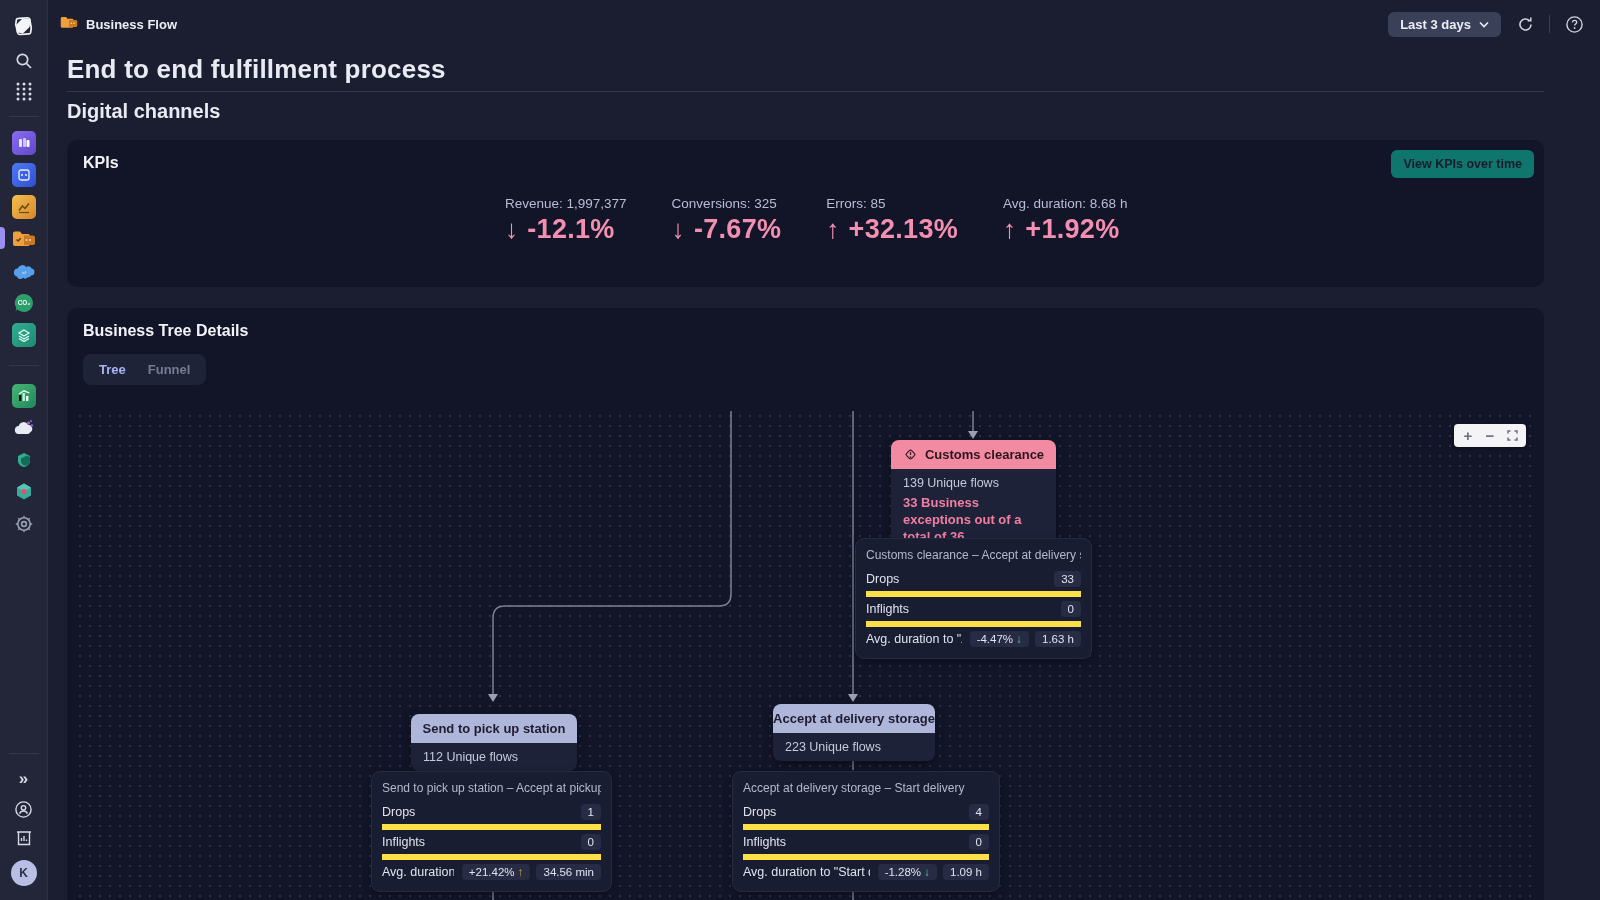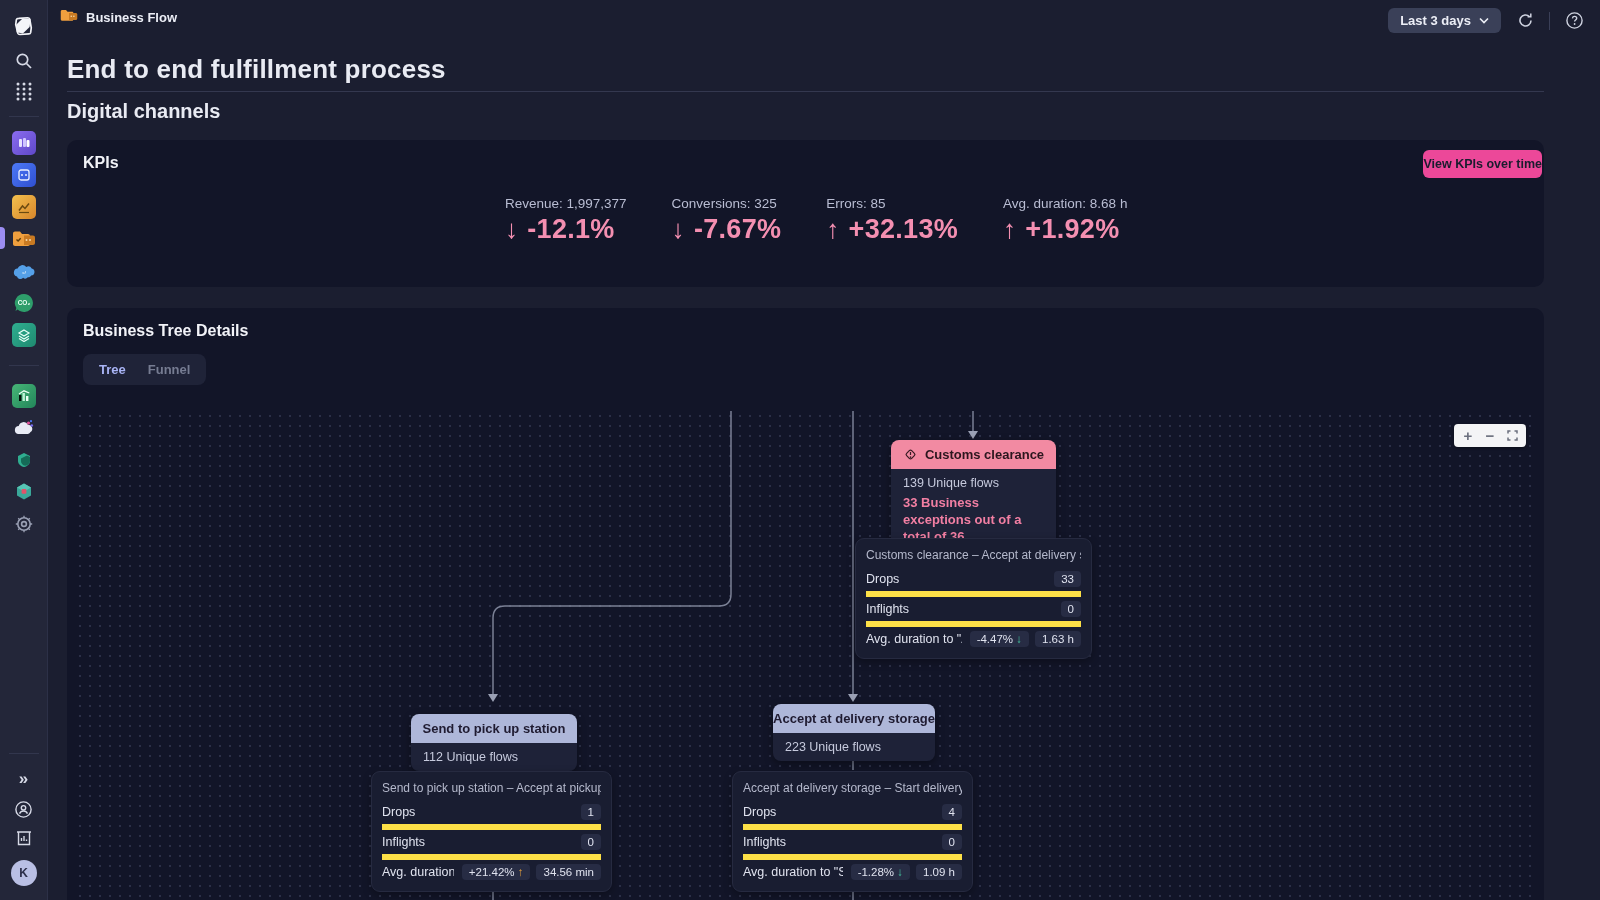--- a/index.html
+++ b/index.html
@@ -18,37 +18,37 @@
     background:none; border:none; cursor:pointer; position:relative; }
   .sb-divider { width:30px; height:1px; background:#32364d; margin:10px 0; }
   .app-ico { width:24px; height:24px; border-radius:5px; display:flex; align-items:center; justify-content:center; }
   .sb-app { height:32px; }
   .active-pill { position:absolute; left:-8px; top:4px; width:5px; height:22px; background:#9b8df2; border-radius:0 4px 4px 0; }
   .sb-spacer { flex:1; }
   .avatar { width:26px; height:26px; border-radius:50%; background:#b9bfe4; color:#2c2f4a;
     font-size:12px; font-weight:700; display:flex; align-items:center; justify-content:center; }
   
   .main { margin-left:48px; height:100%; display:flex; flex-direction:column; }
-  .topbar { height:40px; display:flex; align-items:flex-start; justify-content:space-between; padding:8px 14px 0 12px; flex:none; }
+  .topbar { height:40px; display:flex; align-items:center; justify-content:space-between; padding:8px 14px 0 12px; flex:none; }
   .topbar-left { display:flex; align-items:center; gap:8px; }
   .topbar-title { font-size:13px; font-weight:700; color:#eceef6; }
   .topbar-right { display:flex; align-items:center; gap:12px; }
   .time-pill { background:#3a4058; border:none; color:#eceef6; font-family:inherit;
     font-size:13px; font-weight:600; padding:5px 12px; border-radius:6px; display:flex; align-items:center; gap:8px; cursor:pointer; }
   .icon-btn { background:none; border:none; cursor:pointer; display:flex; align-items:center; justify-content:center; width:24px; height:24px; }
   .vdivider { width:1px; height:18px; background:#3a3f57; }
   .content { padding:14px 56px 0 19px; flex:1; display:flex; flex-direction:column; min-height:0; }
   .page-title { font-size:26px; font-weight:700; letter-spacing:.2px; padding-bottom:6px; border-bottom:1px solid #34384f; }
   .page-subtitle { font-size:20px; font-weight:700; margin-top:8px; }
   
   .card { background:#121528; border-radius:10px; }
   .kpi-card { margin-top:17px; height:147px; position:relative; padding:14px 16px; flex:none; }
   .card-heading { font-size:16px; font-weight:700; color:#f2f3f8; }
-  .kpi-btn { position:absolute; right:2px; top:10px; background:#ec4899; color:#191c2e;
-    border:none; font-family:inherit; font-size:12.5px; font-weight:700; padding:7px 0; border-radius:6px; cursor:pointer; }
+  .kpi-btn { position:absolute; right:10px; top:10px; background:#0f766e; color:#191c2e;
+    border:none; font-family:inherit; font-size:12.5px; font-weight:700; padding:7px 12px; border-radius:6px; cursor:pointer; }
   .kpi-row { display:flex; gap:45px; padding-left:422px; margin-top:24px; }
   .kpi-label { font-size:13.5px; color:#b9bdd3; margin-bottom:3px; }
   .kpi-value { font-size:27px; font-weight:600; color:#f48fb1; display:flex; align-items:center; gap:9px; letter-spacing:.3px; }
   .kpi-arrow { font-weight:400; font-size:26px; }
   
   .flow-card { margin-top:21px; flex:1; position:relative; padding:14px 16px; overflow:hidden; border-radius:10px 10px 0 0; }
   .tabs { display:inline-flex; background:#1f2338; border-radius:8px; padding:4px 6px; margin-top:14px; gap:2px; }
   .tab { border:none; background:none; font-family:inherit; font-size:13px; font-weight:700; padding:4px 10px; border-radius:6px; cursor:pointer; color:#767c92; }
   .tab.active { color:#a9b4f5; }
   
@@ -424,21 +424,21 @@
 
         <div class="node" style="left:698px;top:293px;width:162px">
           <div class="node-header lavender">
               <span>Accept at delivery storage</span>
             </div>
           <div class="node-body">
               <div>223 Unique flows</div>
             </div>
         </div>
 
-        <div class="ecard" style="left:657px;top:360px;width:241px">
+        <div class="ecard" style="left:657px;top:360px;width:268px">
           <div class="ecard-title">Accept at delivery storage – Start delivery</div>
           <div class="erow">
               <span class="erow-label">Drops</span>
               <span class="badge">4</span>
             </div>
           <div class="erow">
               <span class="erow-label">Inflights</span>
               <span class="badge">0</span>
             </div>
           <div class="erow">

